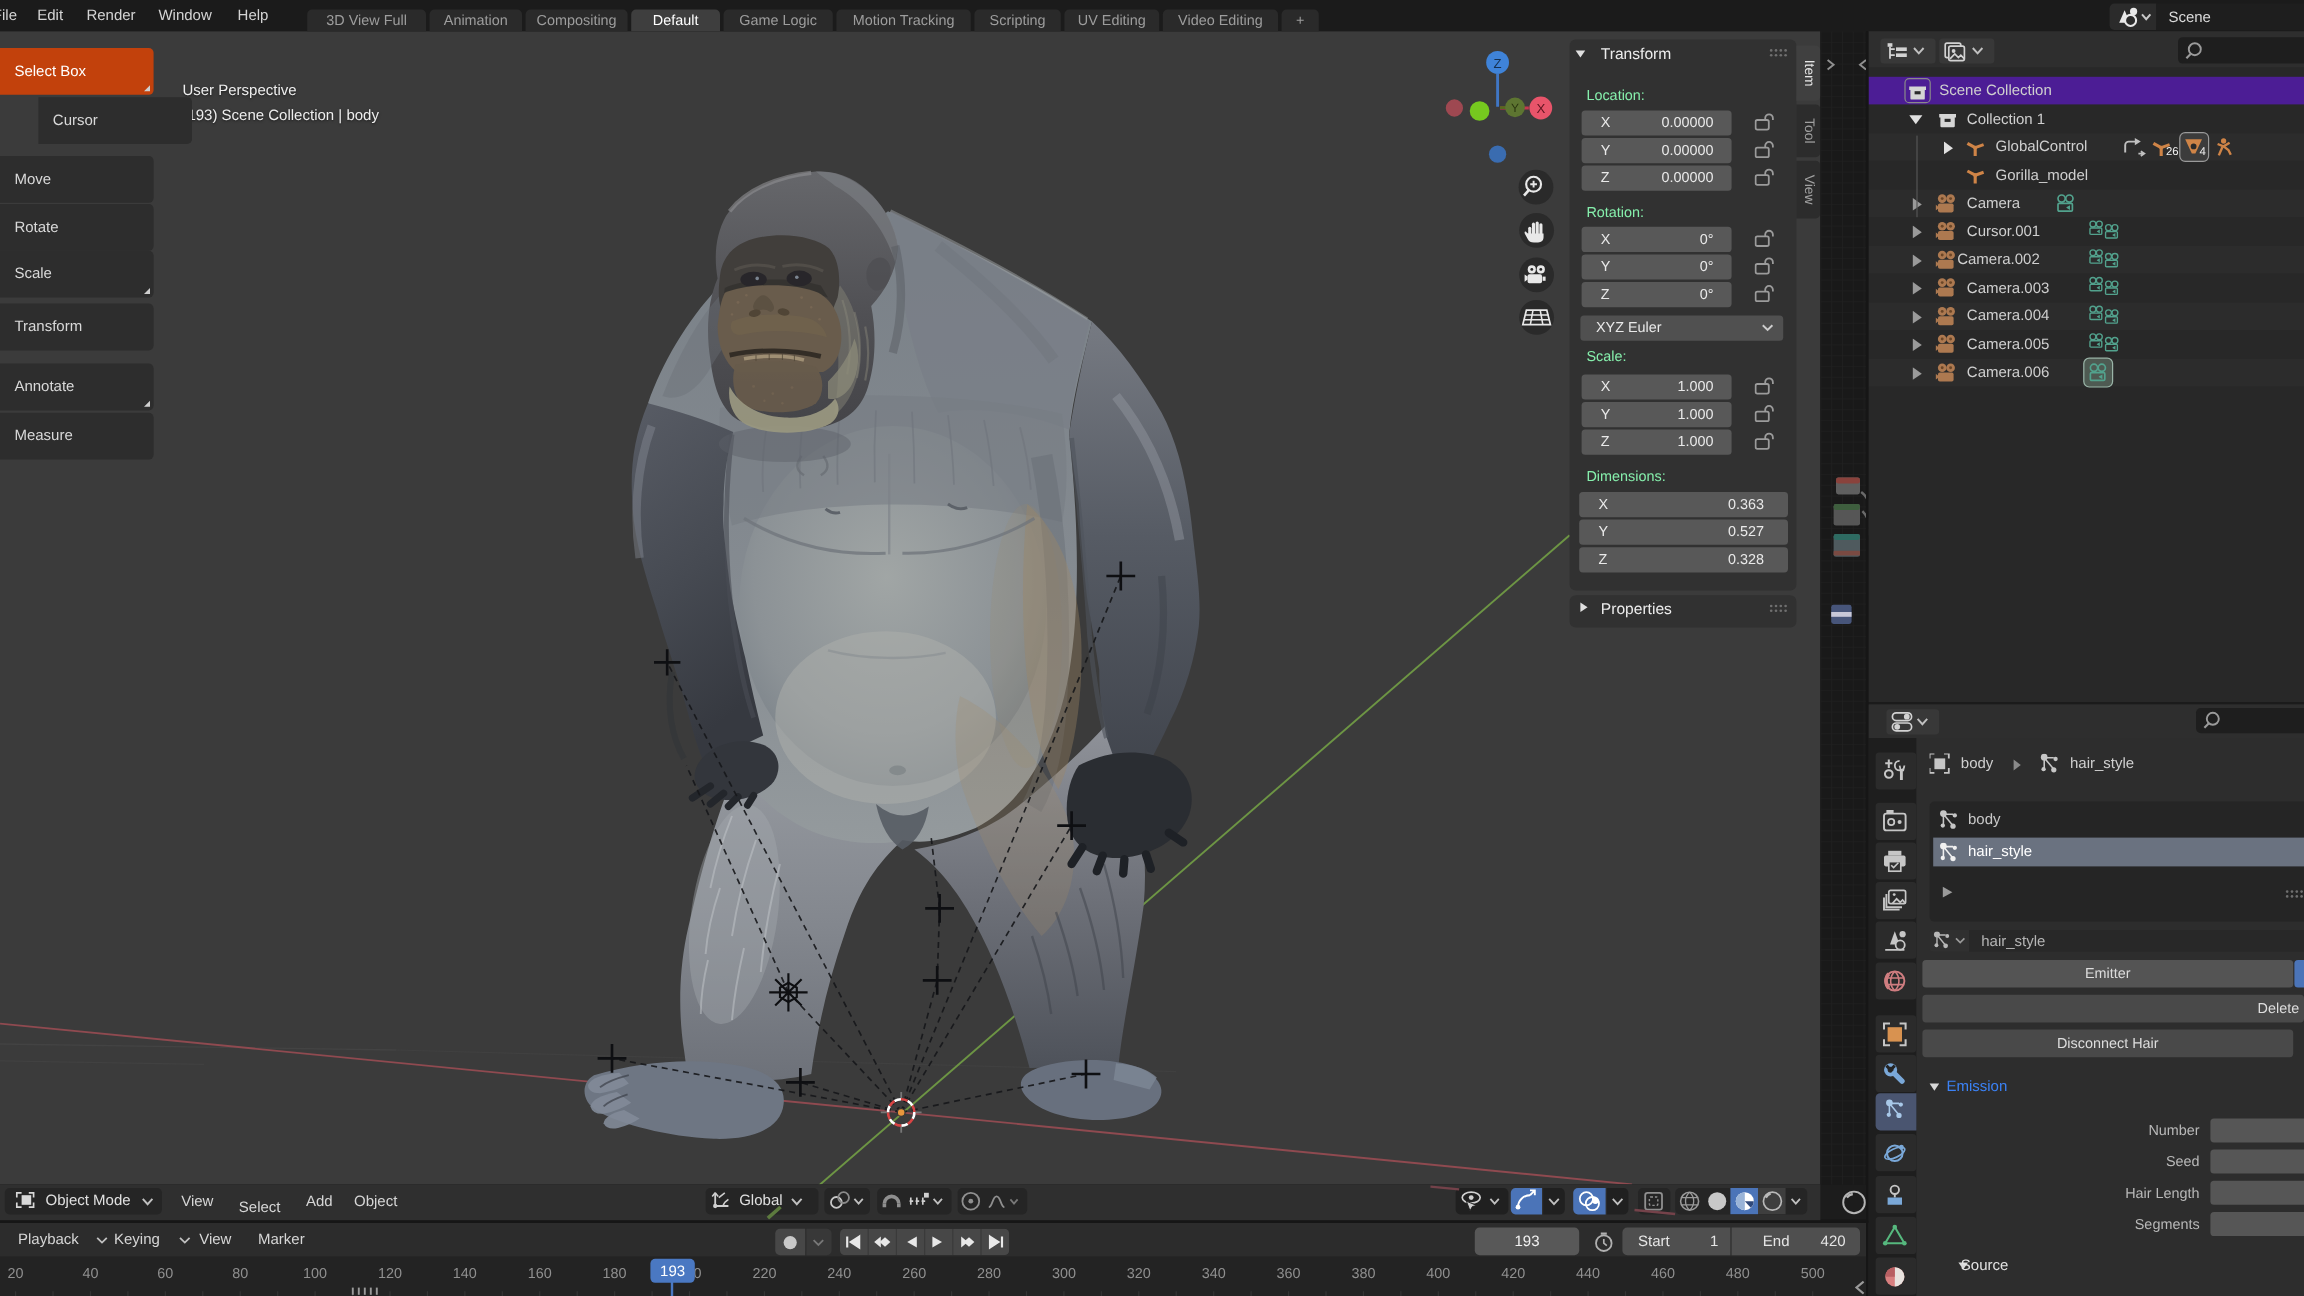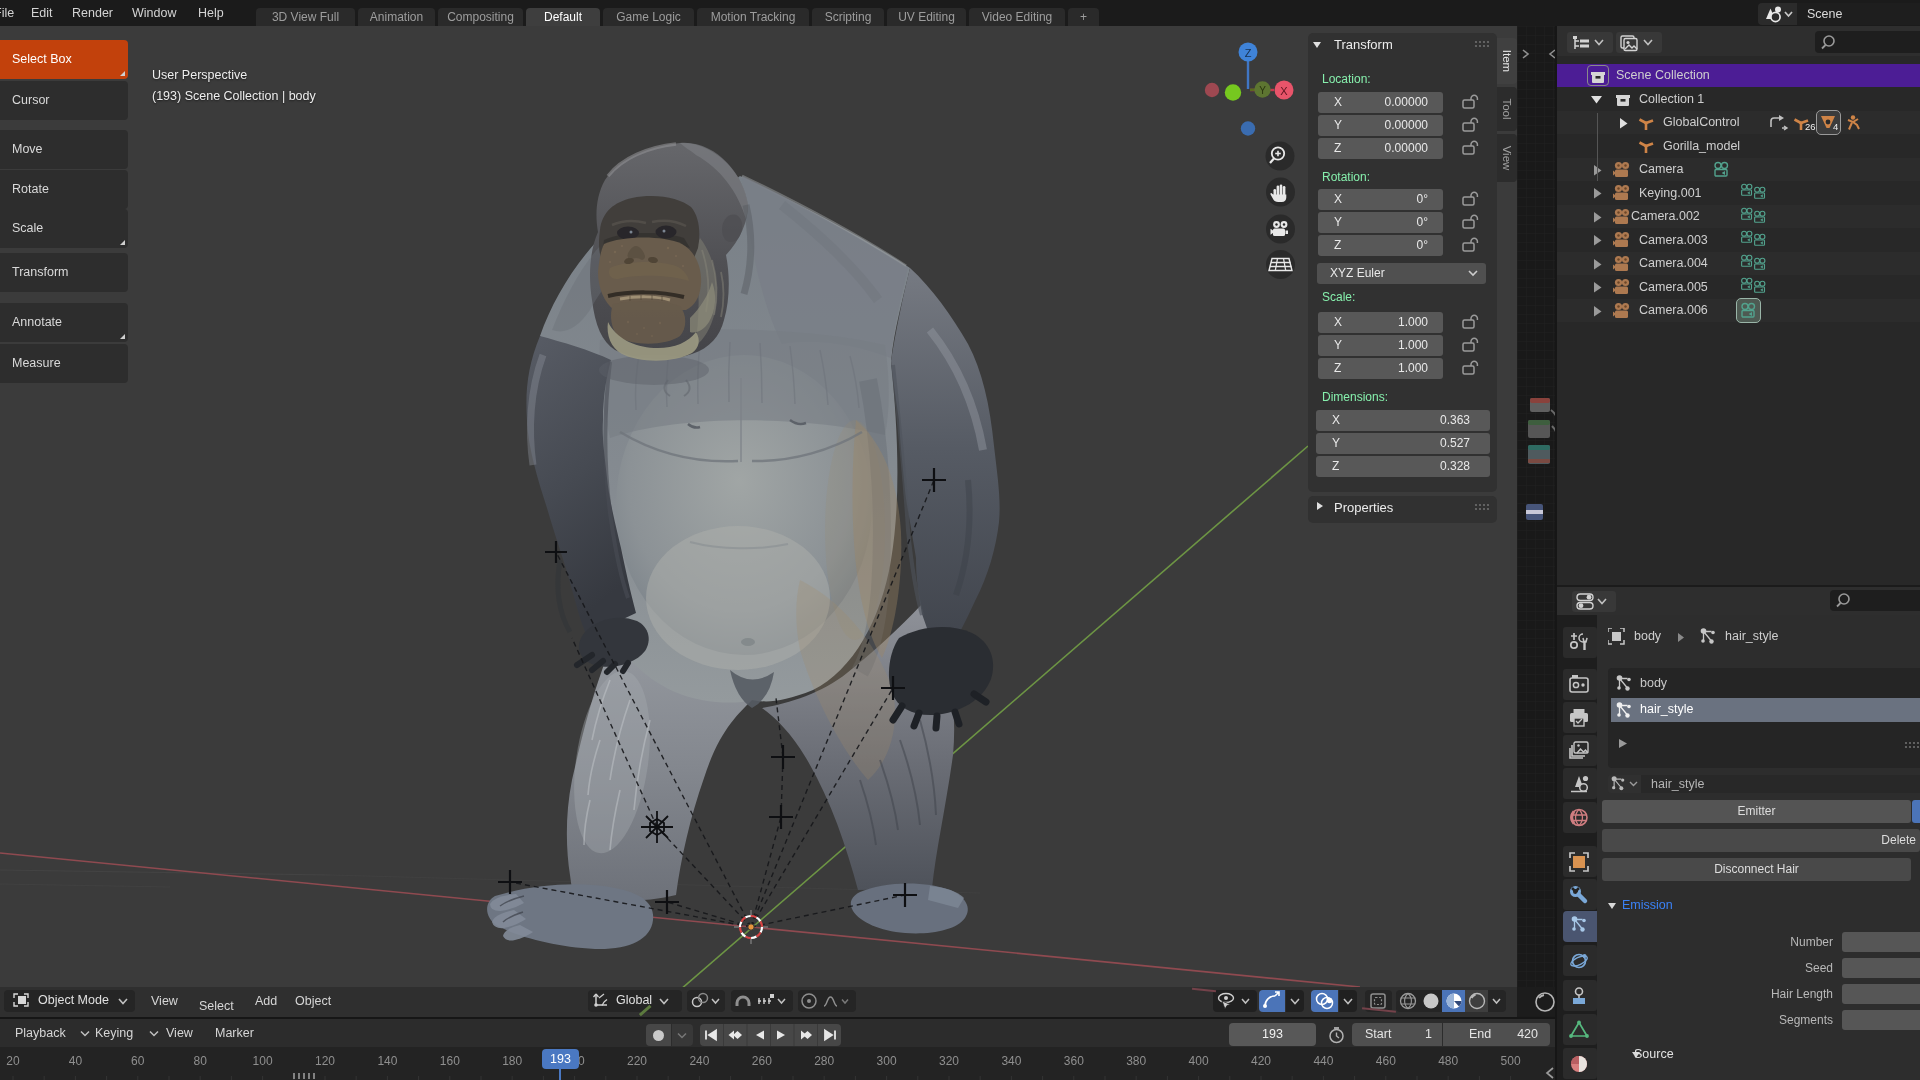--- a/index.html
+++ b/index.html
@@ -352,21 +352,21 @@
           <path d="M1272,258.5 h17 l3,12 h-23 Z" stroke-width="1.4"></path>
           <path d="M1277.5,258.5 l-2.2,12 M1283.5,258.5 l2.2,12 M1271,262.5 h19.5 M1270,266.5 h21.5"></path>
         </g>
       </g>
     </svg>
 
     <div class="vptext" style="left:152px; top:42px;">User Perspective</div>
     <div class="vptext" style="left:152px; top:63px;">(193) Scene Collection | body</div>
 
     <div class="toolbtn sel corner" style="top:14px;">Select Box</div>
-    <div class="toolbtn" style="top:55px;">Cursor</div>
+    <div class="toolbtn" style="top:55px;margin-left:32px;">Cursor</div>
     <div class="toolbtn" style="top:104px;">Move</div>
     <div class="toolbtn" style="top:144px;">Rotate</div>
     <div class="toolbtn corner" style="top:183px;">Scale</div>
     <div class="toolbtn" style="top:227px;">Transform</div>
     <div class="toolbtn corner" style="top:277px;">Annotate</div>
     <div class="toolbtn" style="top:318px;">Measure</div>
   </div>
 
   <div id="topbar">
     <div class="menuitem" style="left:-6px;">File</div>
@@ -664,21 +664,21 @@
           <use href="#camg"></use>
         </svg>
     </div>
     <div class="orow" style="top:155px;">
       <svg class="abs" style="left:36px; top:7px;" width="9" height="11">
           <path d="M1,0 l7.5,5.5 L1,10.5 Z" fill="#9a9a9a"></path>
         </svg>
       <svg class="abs" style="left:56px; top:3px;" width="17" height="17">
           <use href="#camo"></use>
         </svg>
-      <span class="txt" style="left:82px;">Keying.001</span>
+      <span class="txt" style="left:82px;">Cursor.001</span>
       <svg class="abs" style="left:183px; top:2px;" width="30" height="19">
           <g transform="scale(.82)">
             <use href="#camg"></use>
           </g>
           <g transform="translate(13,3) scale(.82)">
             <use href="#camg"></use>
           </g>
         </svg>
     </div>
     <div class="orow" style="top:178.5px; background:#2c2c2c;">

